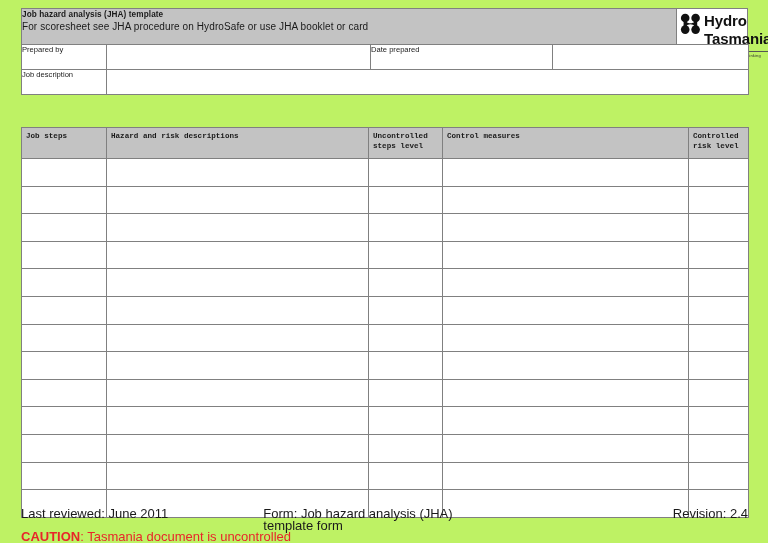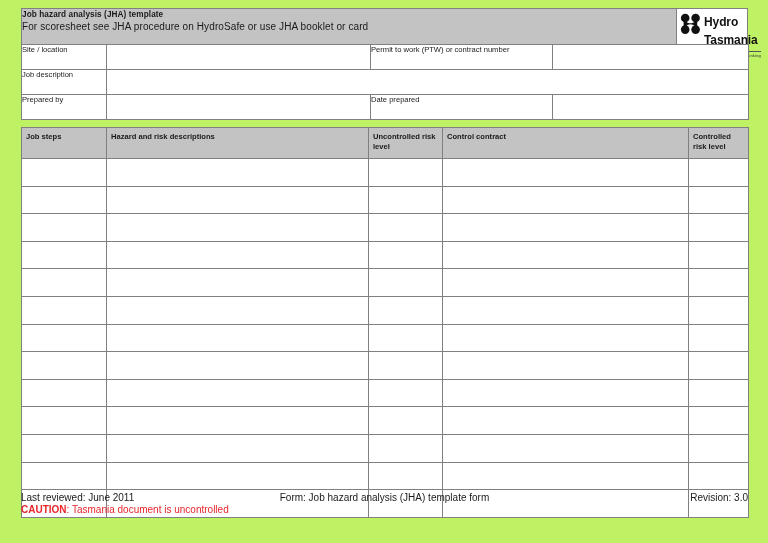--- a/index.html
+++ b/index.html
@@ -80,21 +80,21 @@
   }
   .logo-mark {
     flex: 0 0 auto;
     margin-top: 1px;
   }
   .logo-text {
     flex: 1 1 auto;
     margin-left: 2px;
   }
   .logo-word {
-    font-size: 12px;
+    font-size: 15px;
     font-weight: bold;
     line-height: 10px;
     color: #111111;
     letter-spacing: -.1px;
   }
   .logo-tag {
     font-size: 4.2px;
     color: #333333;
     line-height: 6px;
     margin-top: 2.5px;
@@ -119,51 +119,52 @@
     white-space: nowrap;
   }
   .fill { background: #ffffff; }
 
   
   #grid-table {
     position: absolute;
     left: 21px;
     top: 127px;
     width: 727px;
+    font-family: Liberation Mono, monospace;
   }
   #grid-table th {
     background: #c3c3c3;
     font-size: 7.6px;
     font-weight: bold;
     line-height: 9.5px;
     padding: 4px 3px 4px 4px;
     vertical-align: top;
     height: 22px;
   }
   #grid-table td.cell {
     height: 26.6px;
     background: #ffffff;
   }
 
   
   #footer {
     position: absolute;
     left: 21px;
-    top: 492px;
+    top: 508px;
     width: 727px;
     height: 30px;
-    font-size: 10px;
+    font-size: 13px;
     line-height: 11.5px;
   }
   .foot-row {
     display: flex;
     width: 100%;
   }
   .foot-left   { flex: 1 1 0; text-align: left; }
-  .foot-center { flex: 1 1 0; text-align: center; }
+  .foot-center { flex: 1 1 0; }
   .foot-right  { flex: 1 1 0; text-align: right; }
   .caution-label {
     color: #e8252a;
     font-weight: bold;
   }
   .caution-text {
     color: #e8252a;
   }
 </style>
 </head>
@@ -208,53 +209,47 @@
     </table>
 
   <table class="tbl" id="info-table">
     <colgroup>
       <col style="width:85px">
       <col style="width:264px">
       <col style="width:182px">
       <col style="width:196px">
     </colgroup>
     <tbody>
-        <tr>
-      <td class="lbl">Site / location</td>
+    <tr>
+      <td class="lbl">Prepared by</td>
       <td class="fill"></td>
-      <td class="lbl">Permit to work (PTW) or contract number</td>
+      <td class="lbl">Date prepared</td>
       <td class="fill"></td>
     </tr>
     <tr>
       <td class="lbl">Job description</td>
       <td class="fill" colspan="3"></td>
-    </tr>
-    <tr>
-      <td class="lbl">Prepared by</td>
-      <td class="fill"></td>
-      <td class="lbl">Date prepared</td>
-      <td class="fill"></td>
     </tr>
   </tbody>
     </table>
 
   <table class="tbl" id="grid-table">
     <colgroup>
       <col style="width:85px">
       <col style="width:262px">
       <col style="width:74px">
       <col style="width:246px">
       <col style="width:60px">
     </colgroup>
     <thead>
       <tr>
         <th>Job steps</th>
         <th>Hazard and risk descriptions</th>
-        <th>Uncontrolled risk level</th>
-        <th>Control contract</th>
+        <th>Uncontrolled steps level</th>
+        <th>Control measures</th>
         <th>Controlled risk level</th>
       </tr>
     </thead>
     <tbody id="grid-body">
         <tr>
           <td class="cell"></td>
           <td class="cell"></td>
           <td class="cell"></td>
           <td class="cell"></td>
           <td class="cell"></td>
@@ -343,21 +338,21 @@
           <td class="cell"></td>
           <td class="cell"></td>
         </tr>
       </tbody>
   </table>
 
   <div id="footer">
     <div class="foot-row">
       <div class="foot-left">Last reviewed: June 2011</div>
       <div class="foot-center">Form: Job hazard analysis (JHA) template form</div>
-      <div class="foot-right">Revision: 3.0</div>
+      <div class="foot-right">Revision: 2.4</div>
     </div>
     <div class="foot-row">
       <div class="foot-left"><span class="caution-label">CAUTION</span><span class="caution-text">: Tasmania document is uncontrolled</span></div>
       <div class="foot-center"></div>
     </div>
   </div>
 
 </div>
 
 </body></html>

